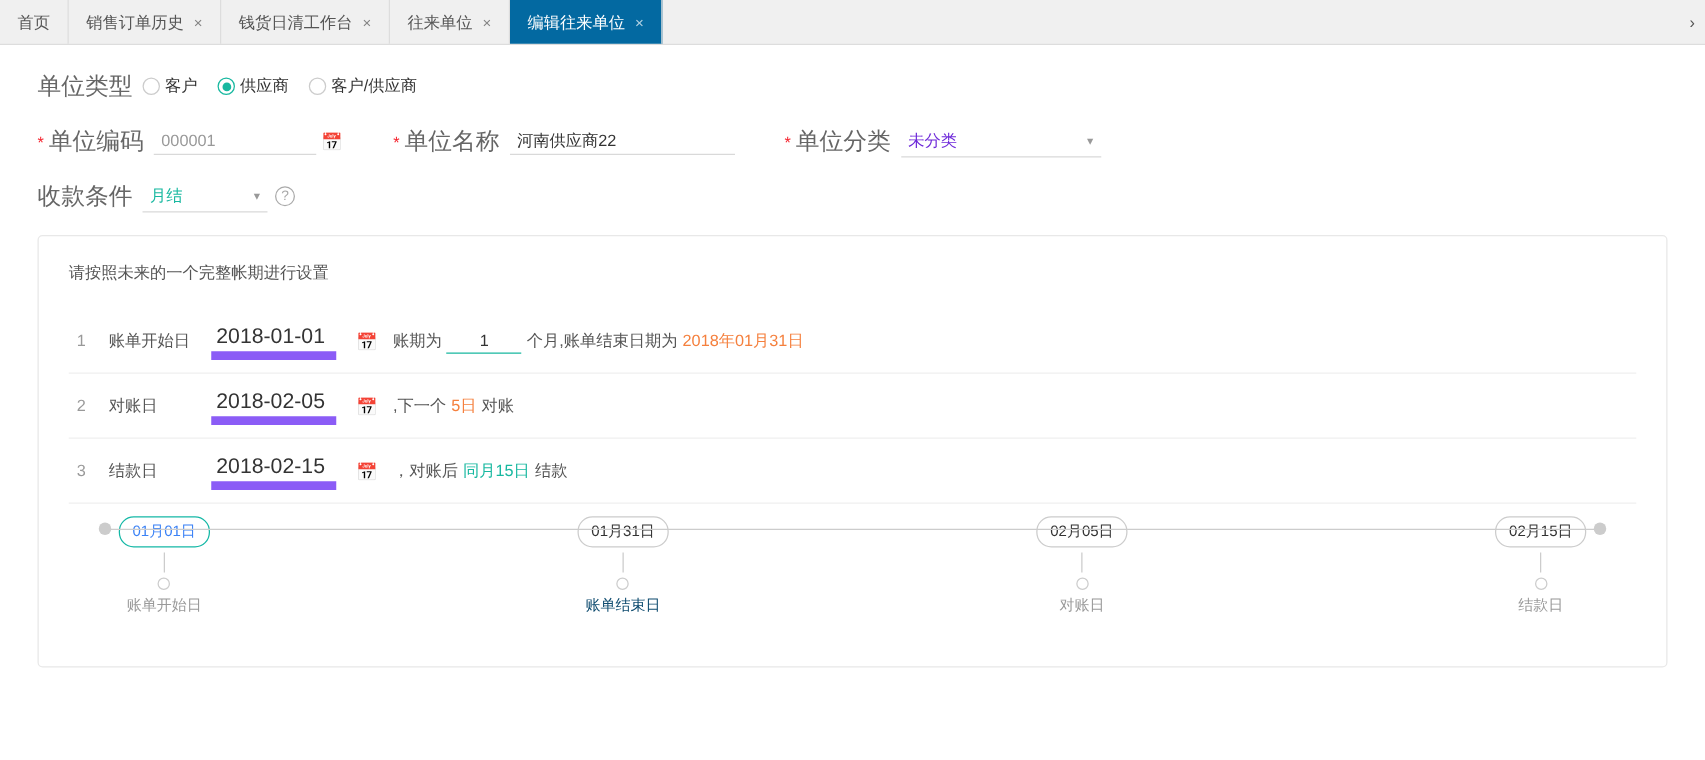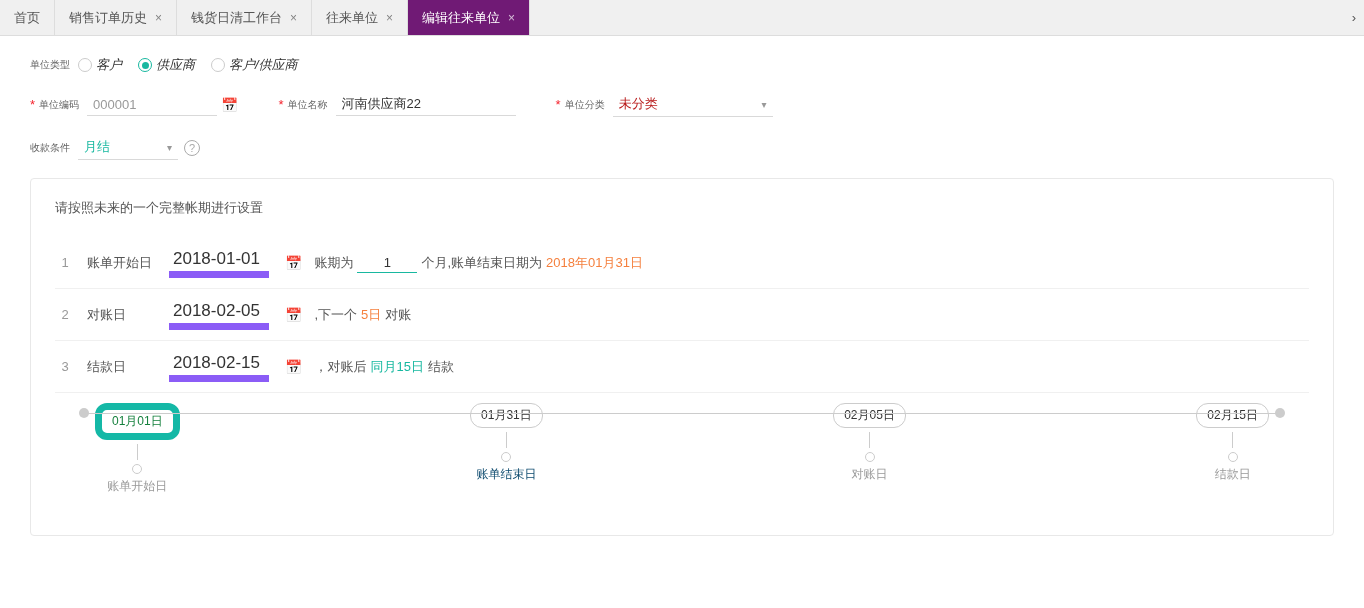--- a/index.html
+++ b/index.html
@@ -9,40 +9,40 @@
     .tab-bar {
       display: flex; align-items: stretch; background: #f0f0f0;
       border-bottom: 1px solid #ddd; height: 36px;
     }
     .tab {
       display: flex; align-items: center; padding: 0 14px; cursor: pointer;
       border-right: 1px solid #ddd; font-size: 13px; color: #555;
       white-space: nowrap; position: relative; height: 100%;
     }
     .tab.active {
-      background: #701a75; color: #fff;
+      background: #0369a1; color: #fff;
     }
     .tab .close-btn {
       margin-left: 8px; font-size: 12px; opacity: 0.7; cursor: pointer;
     }
     .tab.active .close-btn { color: #fff; }
     .tab-chevron {
       margin-left: auto; padding: 0 8px; display: flex; align-items: center; cursor: pointer; color: #555;
     }
 
     
     .content { background: #fff; padding: 20px 30px; min-height: calc(608px - 36px); }
 
     
     .form-row { display: flex; align-items: center; margin-bottom: 18px; }
-    .form-label { color: #666; font-size: 10px; margin-right: 8px; white-space: nowrap; }
+    .form-label { color: #666; font-size: 19px; margin-right: 8px; white-space: nowrap; }
     .required-mark { color: #f5222d; margin-right: 4px; }
 
     
-    .radio-group { display: flex; align-items: center; gap: 16px; font-style: italic; }
+    .radio-group { display: flex; align-items: center; gap: 16px; }
     .radio-item { display: flex; align-items: center; gap: 4px; cursor: pointer; }
     .radio-circle {
       width: 14px; height: 14px; border-radius: 50%; border: 1.5px solid #ccc;
       display: flex; align-items: center; justify-content: center;
     }
     .radio-circle.checked { border-color: #18b8a0; }
     .radio-circle.checked::after {
       content: ''; width: 7px; height: 7px; border-radius: 50%; background: #18b8a0;
     }
 
@@ -63,21 +63,21 @@
       display: flex; align-items: center; border-bottom: 1px solid #d9d9d9;
       padding: 3px 6px; min-width: 120px; cursor: pointer;
     }
     .select-value { color: #18b8a0; font-size: 13px; flex: 1; }
     .chevron-down { color: #999; font-size: 10px; margin-left: 4px; }
 
     .category-select {
       display: flex; align-items: center; border-bottom: 1px solid #d9d9d9;
       padding: 3px 6px; min-width: 160px; cursor: pointer;
     }
-    .category-value { color: #b91c1c; font-size: 13px; flex: 1; }
+    .category-value { color: #6d28d9; font-size: 13px; flex: 1; }
 
     
     .help-icon {
       width: 16px; height: 16px; border-radius: 50%; border: 1px solid #aaa;
       display: inline-flex; align-items: center; justify-content: center;
       font-size: 11px; color: #aaa; cursor: pointer; margin-left: 6px;
     }
 
     
     .panel {
@@ -226,21 +226,21 @@
 
       <div style="position:absolute; top:10px; left:30px; right:30px; height:1px; background:#ccc;"></div>
 
       <div style="position:absolute; top:5px; left:24px; width:10px; height:10px; border-radius:50%; background:#ccc;"></div>
 
       <div style="position:absolute; top:5px; right:24px; width:10px; height:10px; border-radius:50%; background:#ccc;"></div>
 
       <div style="display:flex; justify-content:space-between; padding:0 10px;">
 
         <div style="display:flex;flex-direction:column;align-items:center;">
-          <div style="border:7px solid #14b8a6;border-radius:12px;padding:3px 10px;background:#fff;font-size:12px;color:#15803d;">01月01日</div>
+          <div style="border:1px solid #14b8a6;border-radius:12px;padding:3px 10px;background:#fff;font-size:12px;color:#3b82f6;">01月01日</div>
           <div style="width:1px;height:16px;background:#ccc;margin:4px 0;"></div>
           <div style="width:10px;height:10px;border-radius:50%;border:1.5px solid #ccc;background:#fff;"></div>
           <div style="font-size:12px;color:#999;margin-top:4px;">账单开始日</div>
         </div>
 
         <div style="display:flex;flex-direction:column;align-items:center;">
           <div style="border:1px solid #ccc;border-radius:12px;padding:3px 10px;background:#fff;font-size:12px;color:#333;">01月31日</div>
           <div style="width:1px;height:16px;background:#ccc;margin:4px 0;"></div>
           <div style="width:10px;height:10px;border-radius:50%;border:1.5px solid #ccc;background:#fff;"></div>
           <div style="font-size:12px;color:#0c4a6e;margin-top:4px;">账单结束日</div>

